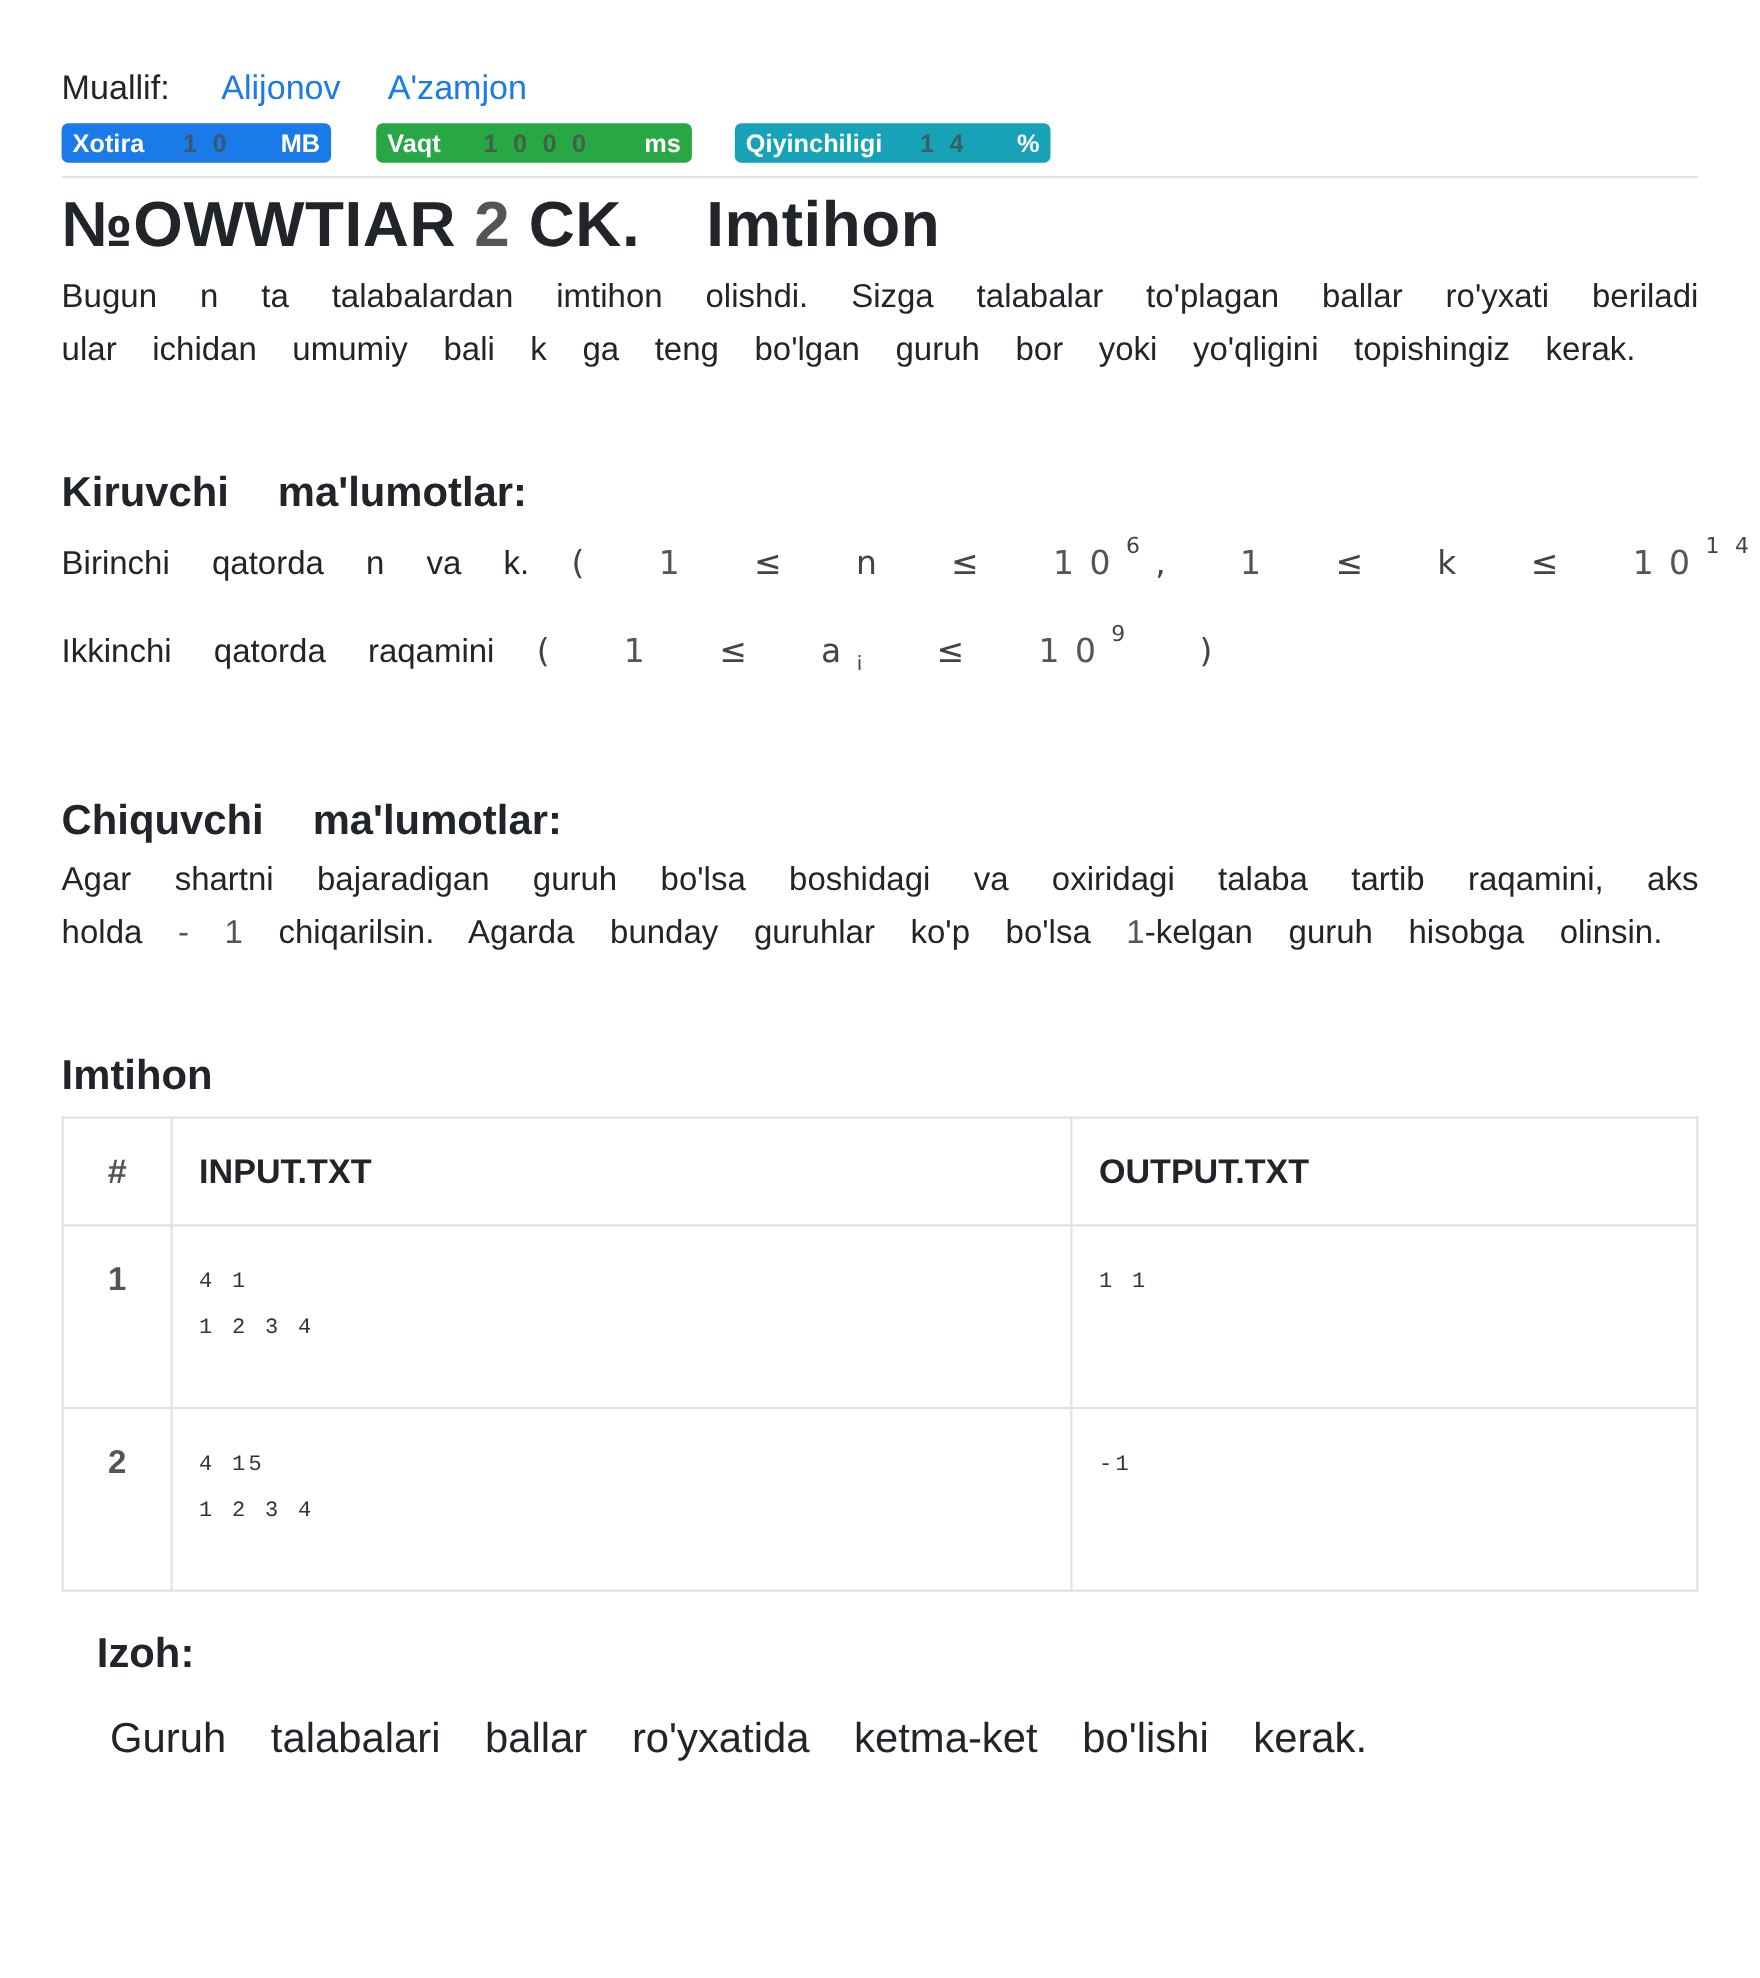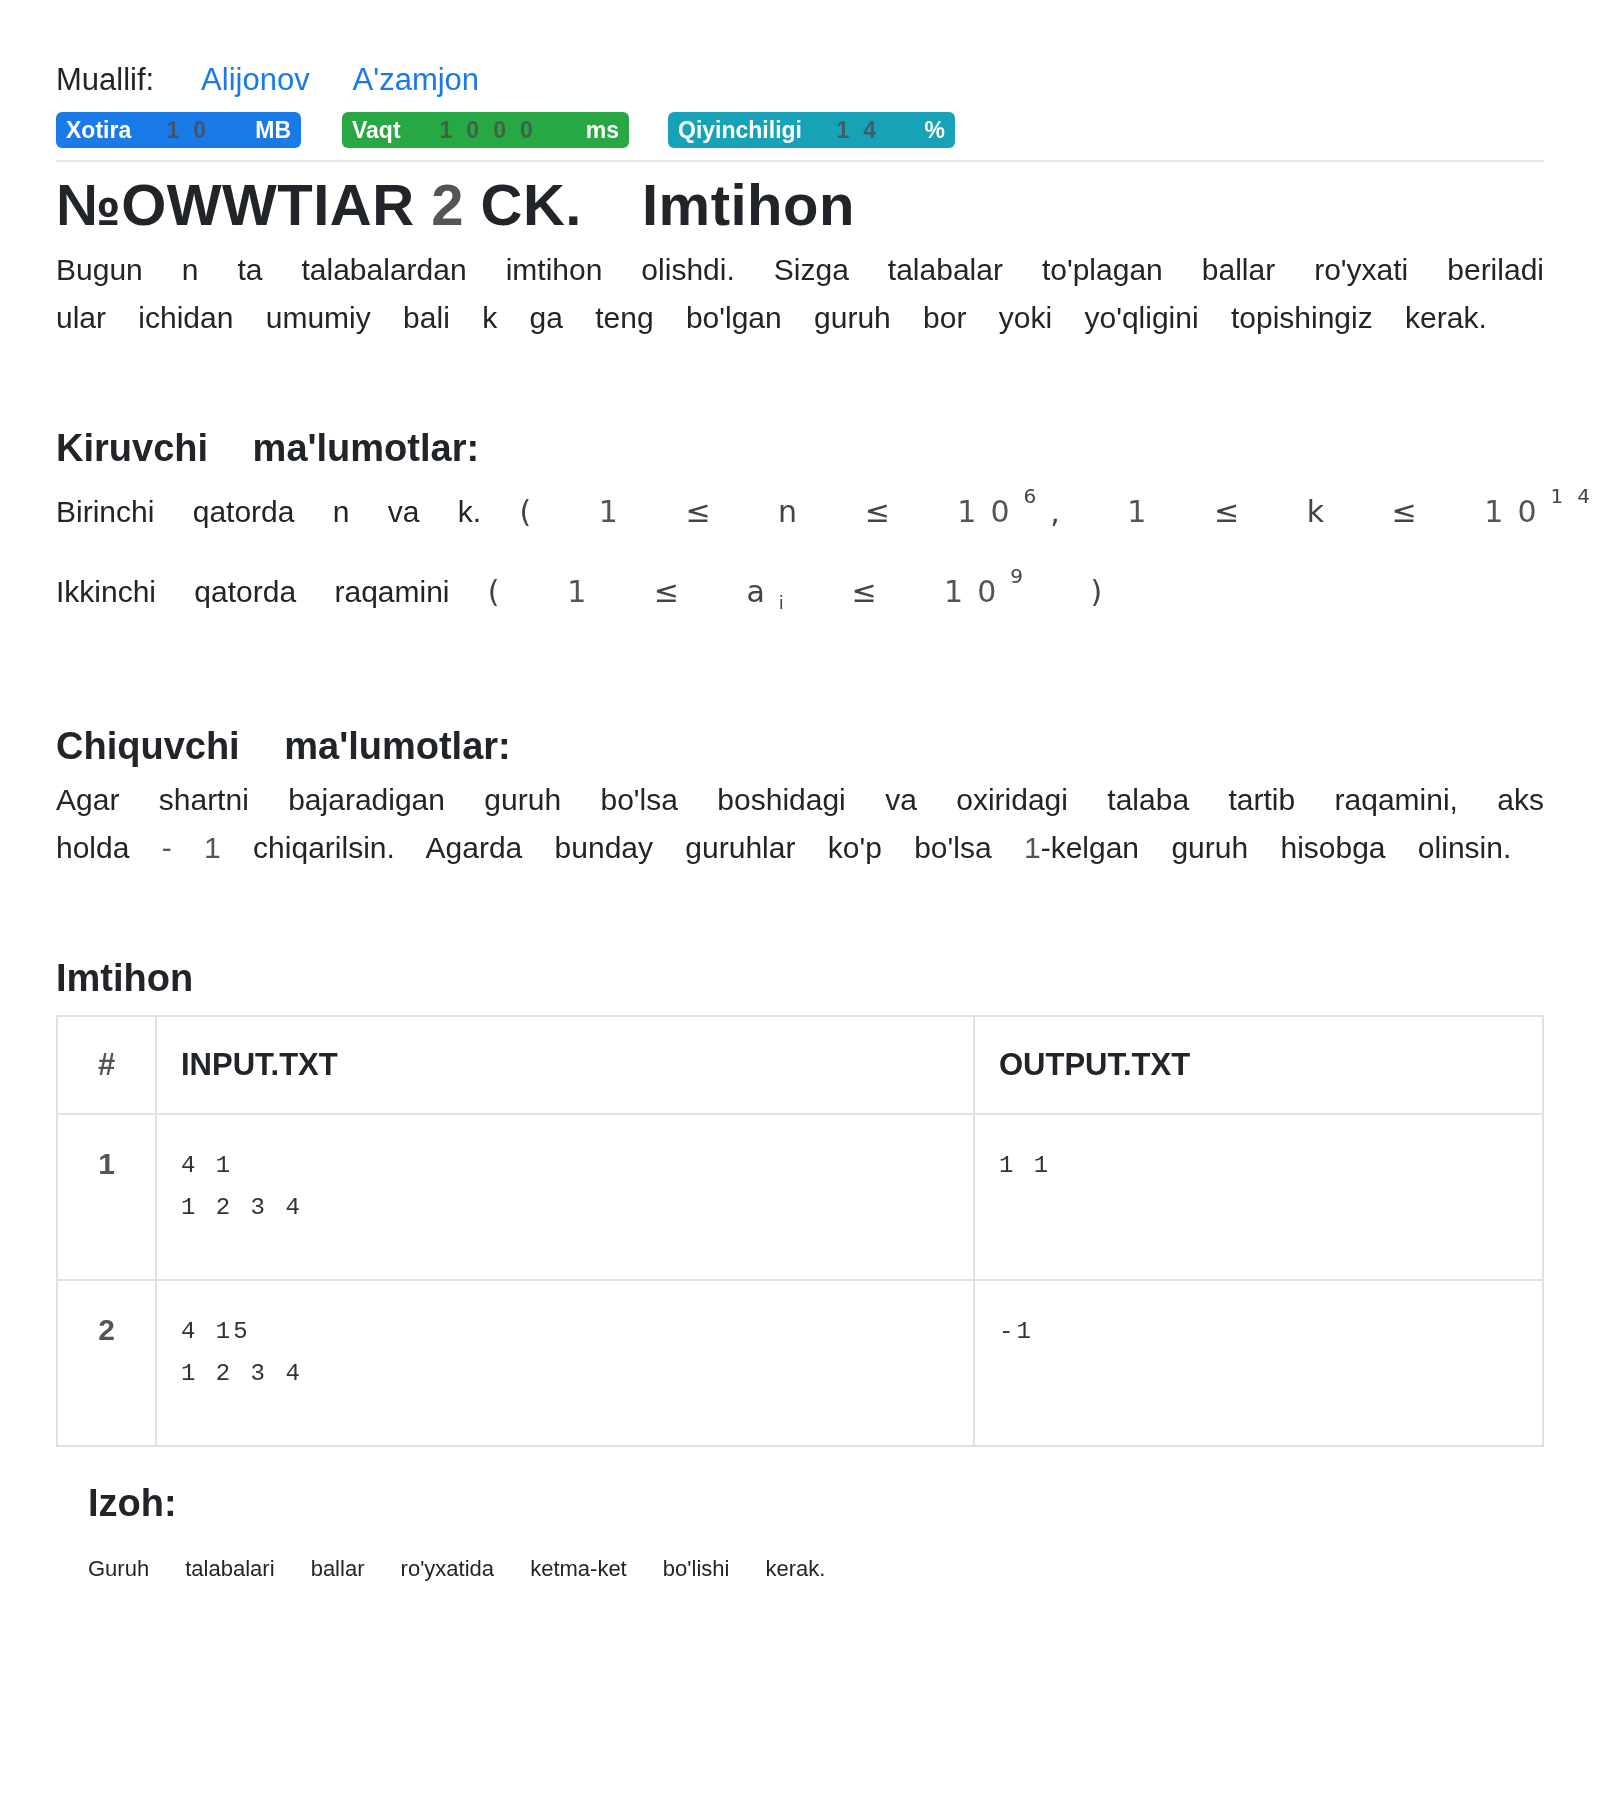--- a/index.html
+++ b/index.html
@@ -42,24 +42,24 @@
 
   table.examples {
     position: absolute; top: 1015px; left: 0; width: 1488px; border-collapse: collapse;
   }
   table.examples th, table.examples td { border: 2px solid #dee2e6; vertical-align: top; text-align: left; }
   table.examples th { height: 98px; vertical-align: middle; font-size: 31px; font-weight: bold; padding: 0 24px; }
   table.examples th.idx, table.examples td.idx { width: 99px; text-align: center; color: #555; }
   table.examples th.col-in { width: 818px; }
   table.examples td { height: 166px; padding: 30px 24px; }
   table.examples td.idx { font-size: 30px; font-weight: bold; padding-top: 32px; }
-  .mono { font-family: "Liberation Mono", monospace; font-size: 24px; line-height: 42px; color: #333; white-space: pre; letter-spacing: 3px; }
+  .mono { font-family: "Liberation Mono", monospace; font-size: 20px; line-height: 42px; color: #333; white-space: pre; letter-spacing: 3px; }
 
   .note-h { position: absolute; top: 1482px; left: 32px; margin: 0; font-size: 38px; font-weight: bold; }
-  .note-p { position: absolute; top: 1547px; left: 32px; margin: 0; font-size: 22px; line-height: 44px; word-spacing: 30px; white-space: nowrap; }
+  .note-p { position: absolute; top: 1547px; left: 32px; margin: 12px; font-size: 38px; line-height: 44px; word-spacing: 30px; white-space: nowrap; }
 </style>
 </head>
 <body>
 
 <div class="page">
 
   <div class="author-row">
     <span class="label">Muallif:</span>
     <a href="#">Alijonov</a>
     <a href="#">A'zamjon</a>

